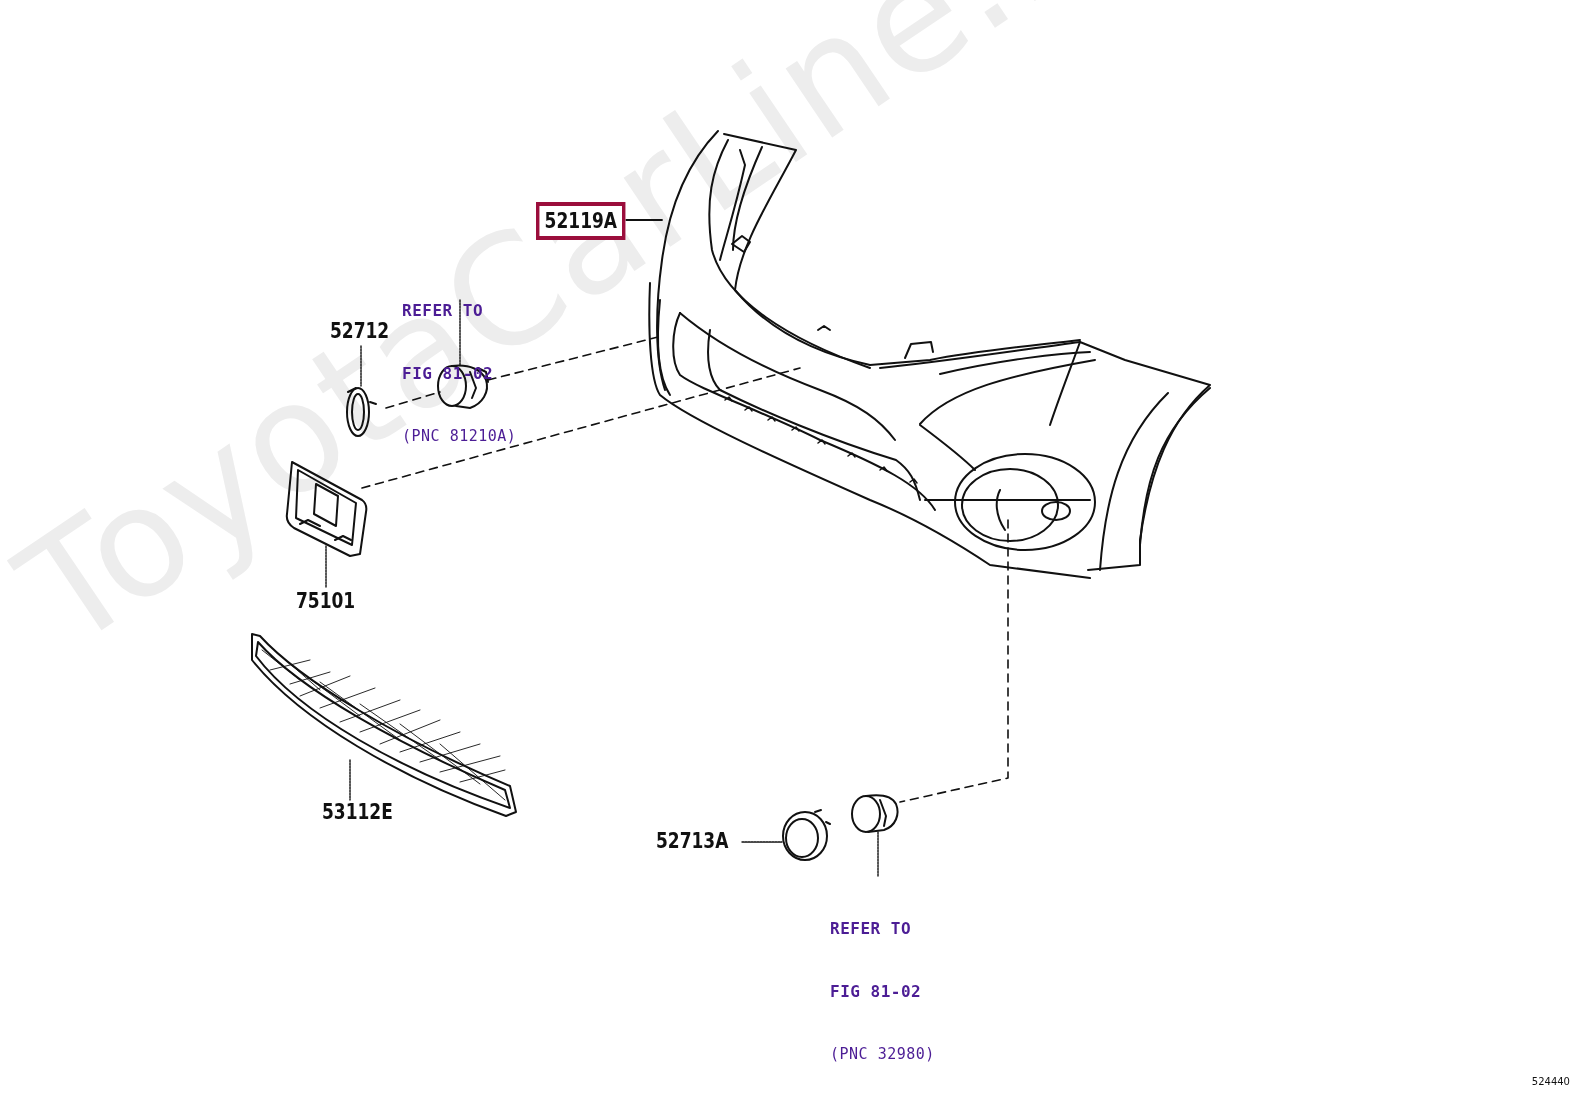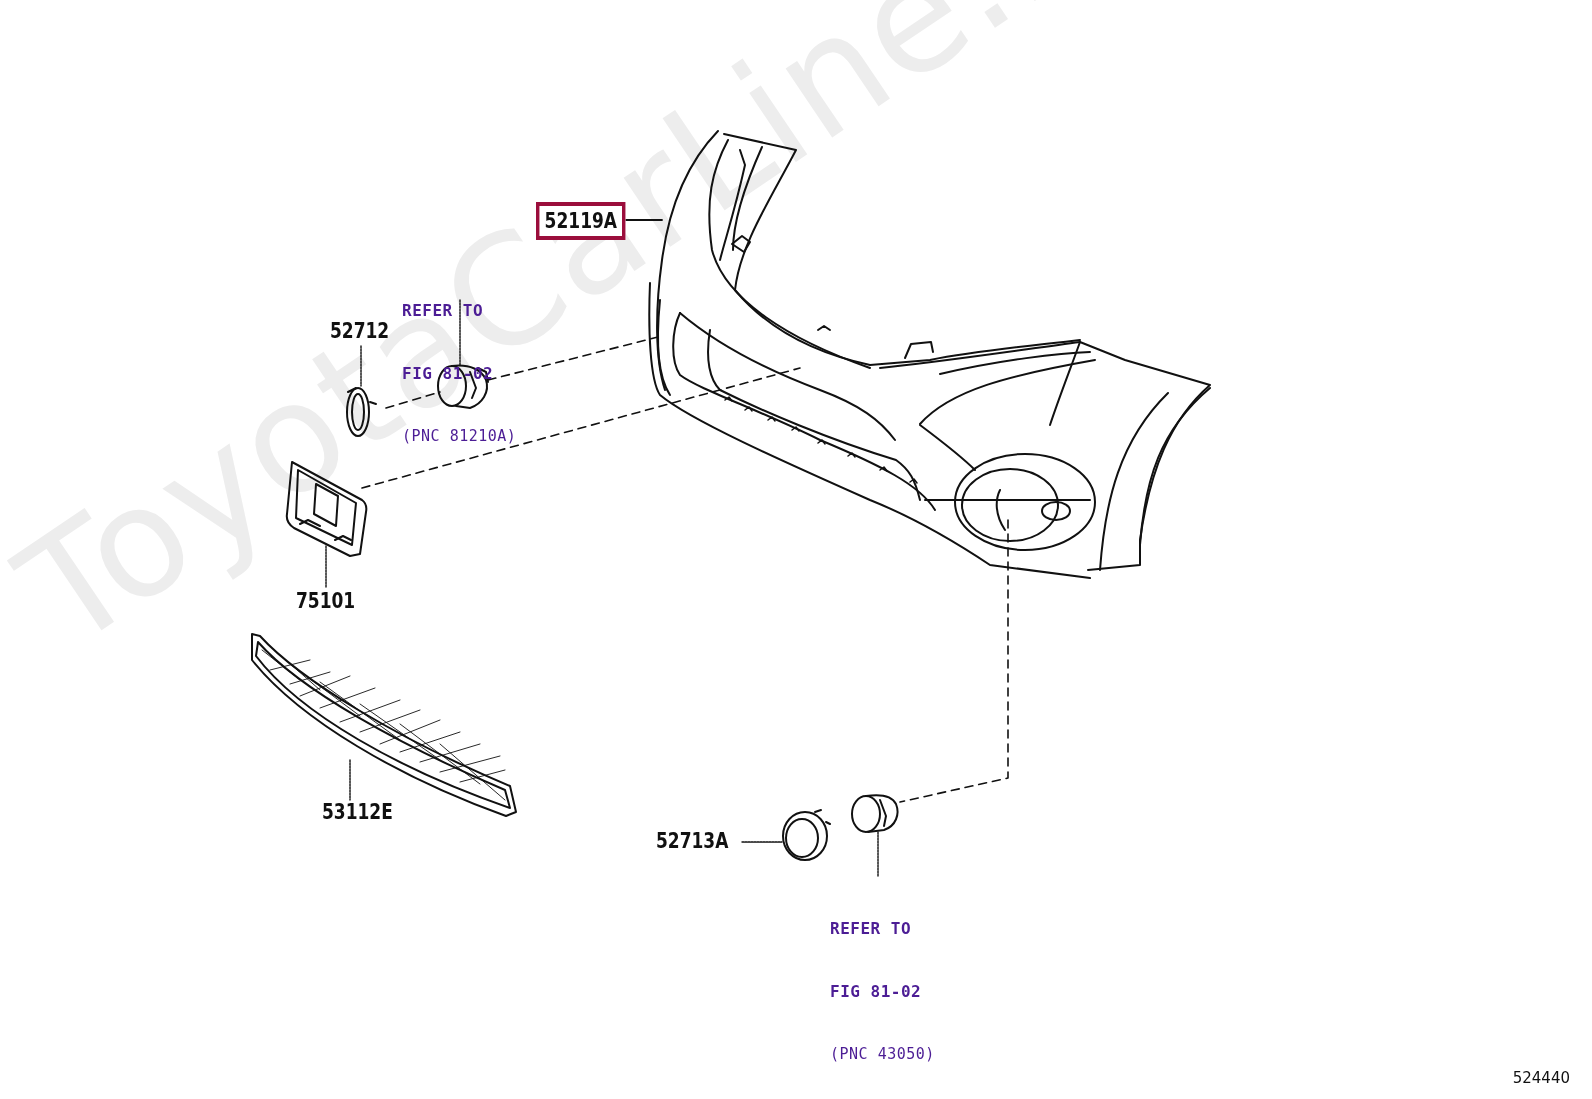--- a/index.html
+++ b/index.html
@@ -17,21 +17,21 @@
     transform: scaleX(0.86); transform-origin: left top;
   }
   .callout.hl {
     border: 4px solid #9b0e3c; padding: 4px 6px 4px 6px; background: #fff;
   }
   .ref {
     position: absolute; font-family: "DejaVu Sans Mono", monospace; font-size: 16px; color: #4c1d95;
     line-height: 21px; white-space: pre; font-weight: bold; letter-spacing: 0.5px;
   }
   .ref .pnc { font-weight: normal; font-size: 15px; }
-  .figno { position: absolute; right: 22px; bottom: 12px; font-family: "DejaVu Sans", sans-serif; font-size: 15px; color: #111; }
+  .figno { position: absolute; right: 22px; bottom: 12px; font-family: "DejaVu Sans", sans-serif; font-size: 10px; color: #111; }
   svg { position: absolute; left: 0; top: 0; }
 </style>
 </head>
 <body>
 
 <div class="canvas">
 
   <div class="watermark">ToyotaCarLine.ru</div>
 
   <svg width="1592" height="1099" viewBox="0 0 1592 1099" fill="none" stroke="#111" stroke-width="2" stroke-linecap="round" stroke-linejoin="round">
@@ -163,17 +163,17 @@
   <div class="callout" style="left:656px; top:830px;">52713A</div>
 
   <div class="ref" style="left:402px; top:258px;">
     <div>REFER TO</div>
     <div>FIG 81-02</div>
     <div class="pnc">(PNC 81210A)</div>
   </div>
   <div class="ref" style="left:830px; top:876px;">
     <div>REFER TO</div>
     <div>FIG 81-02</div>
-    <div class="pnc">(PNC 43050)</div>
+    <div class="pnc">(PNC 32980)</div>
   </div>
 
   <div class="figno">524440</div>
 </div>
 
 </body></html>

